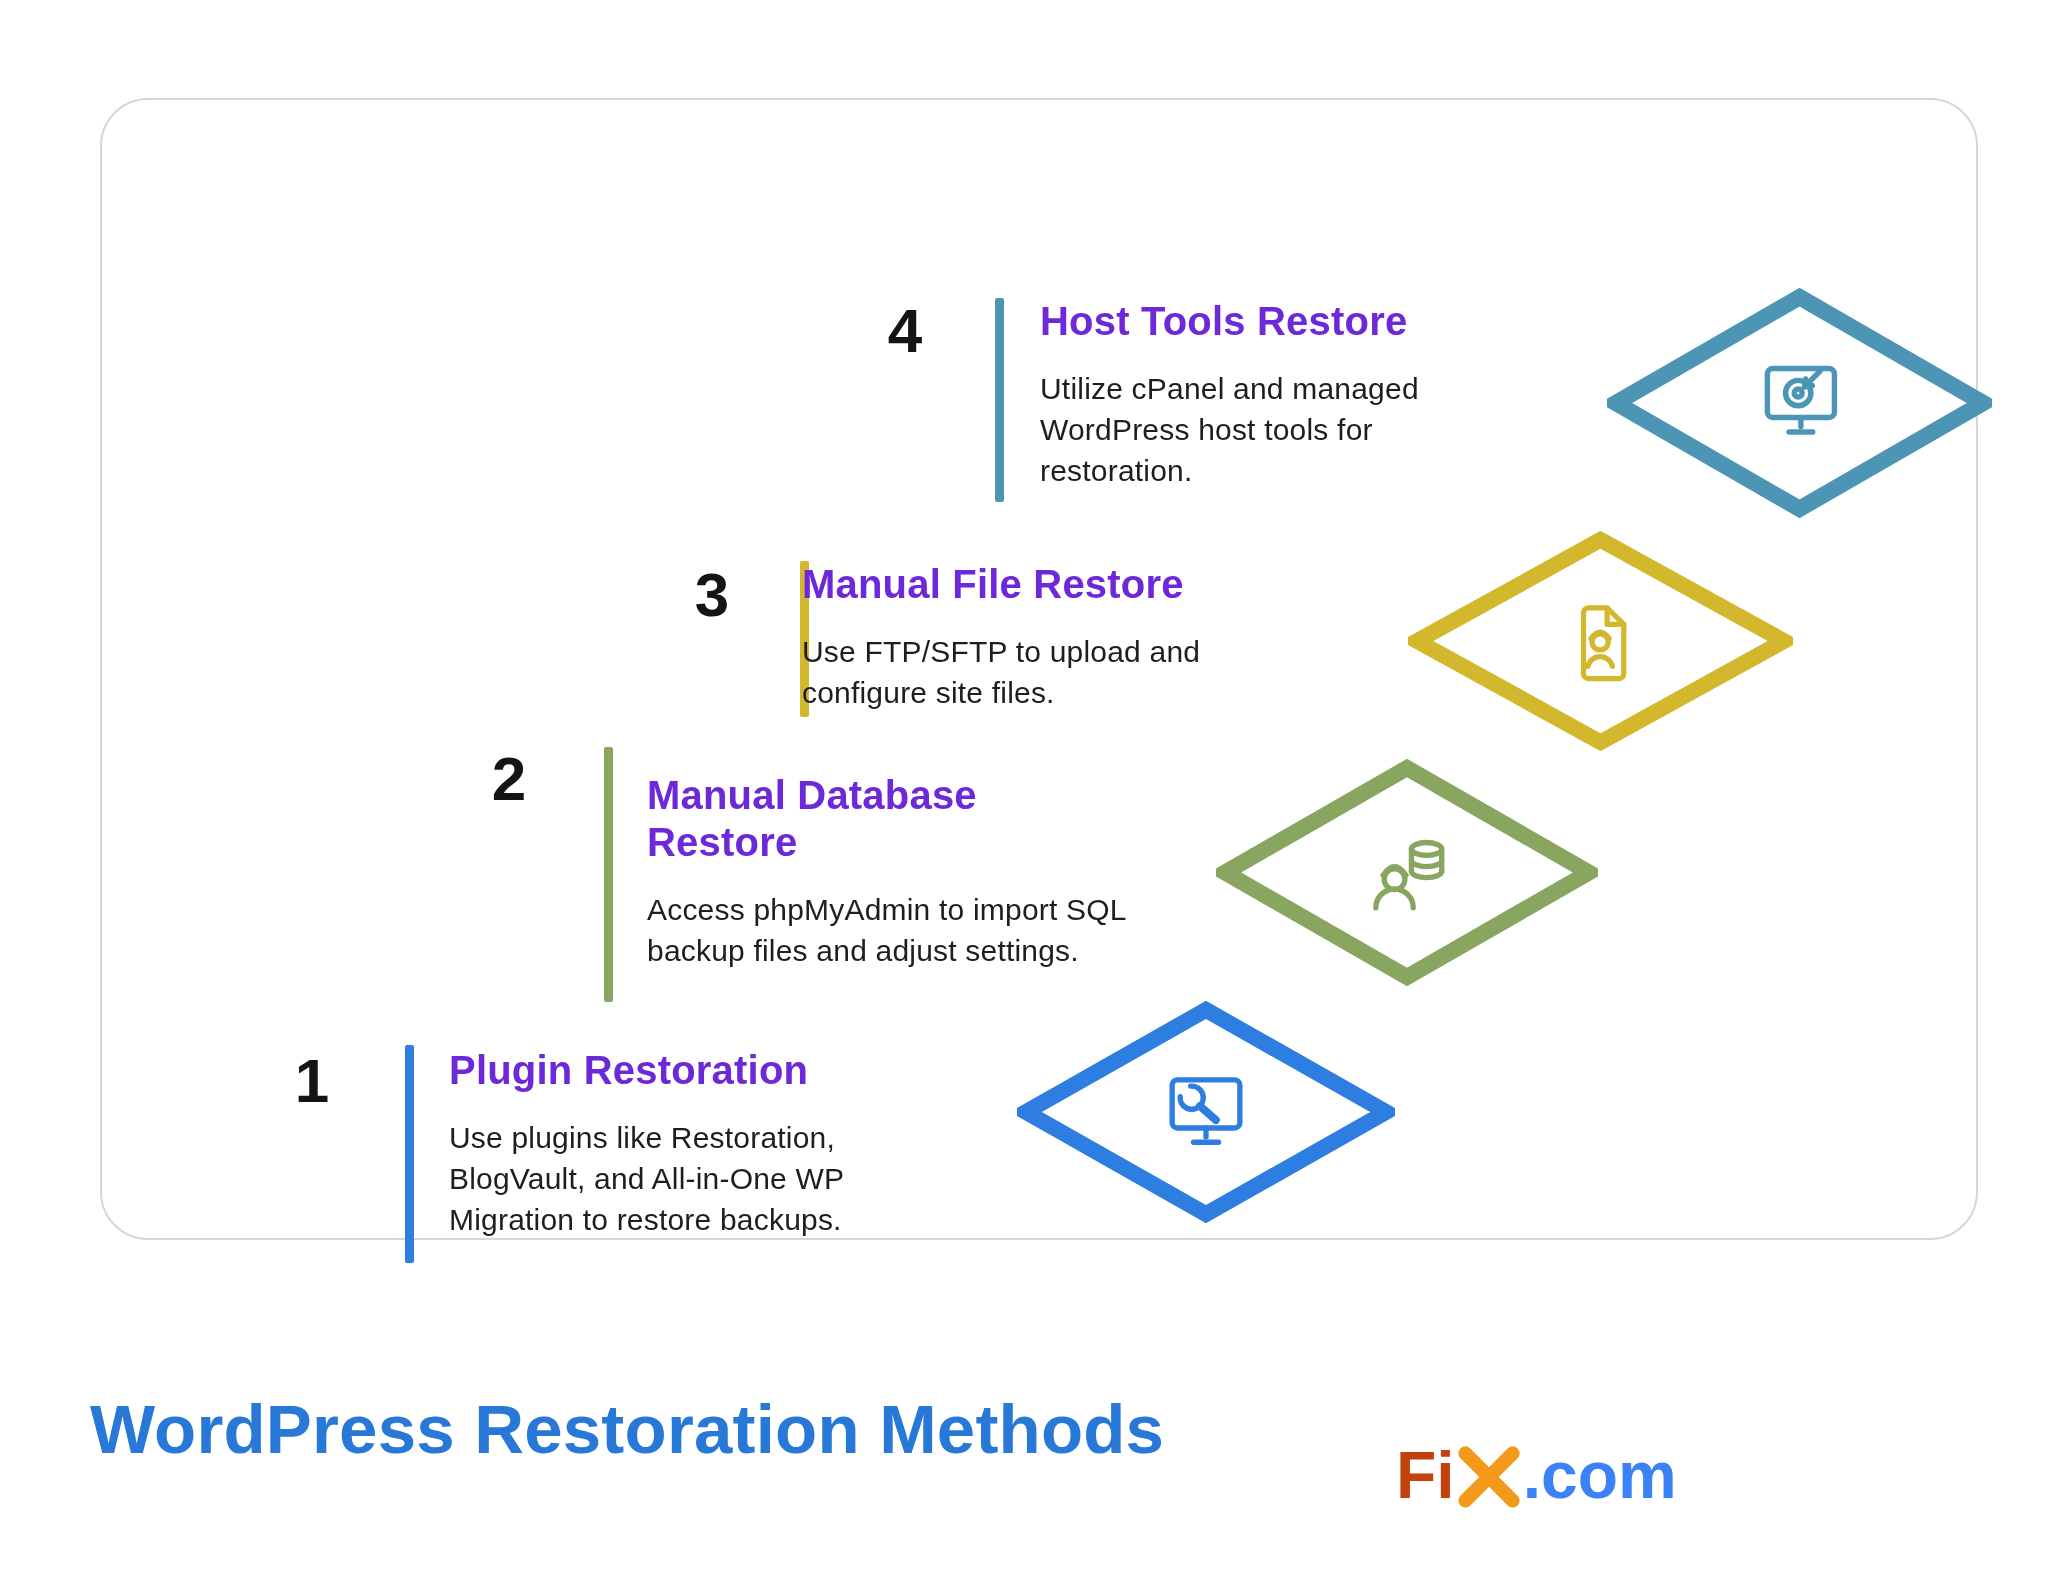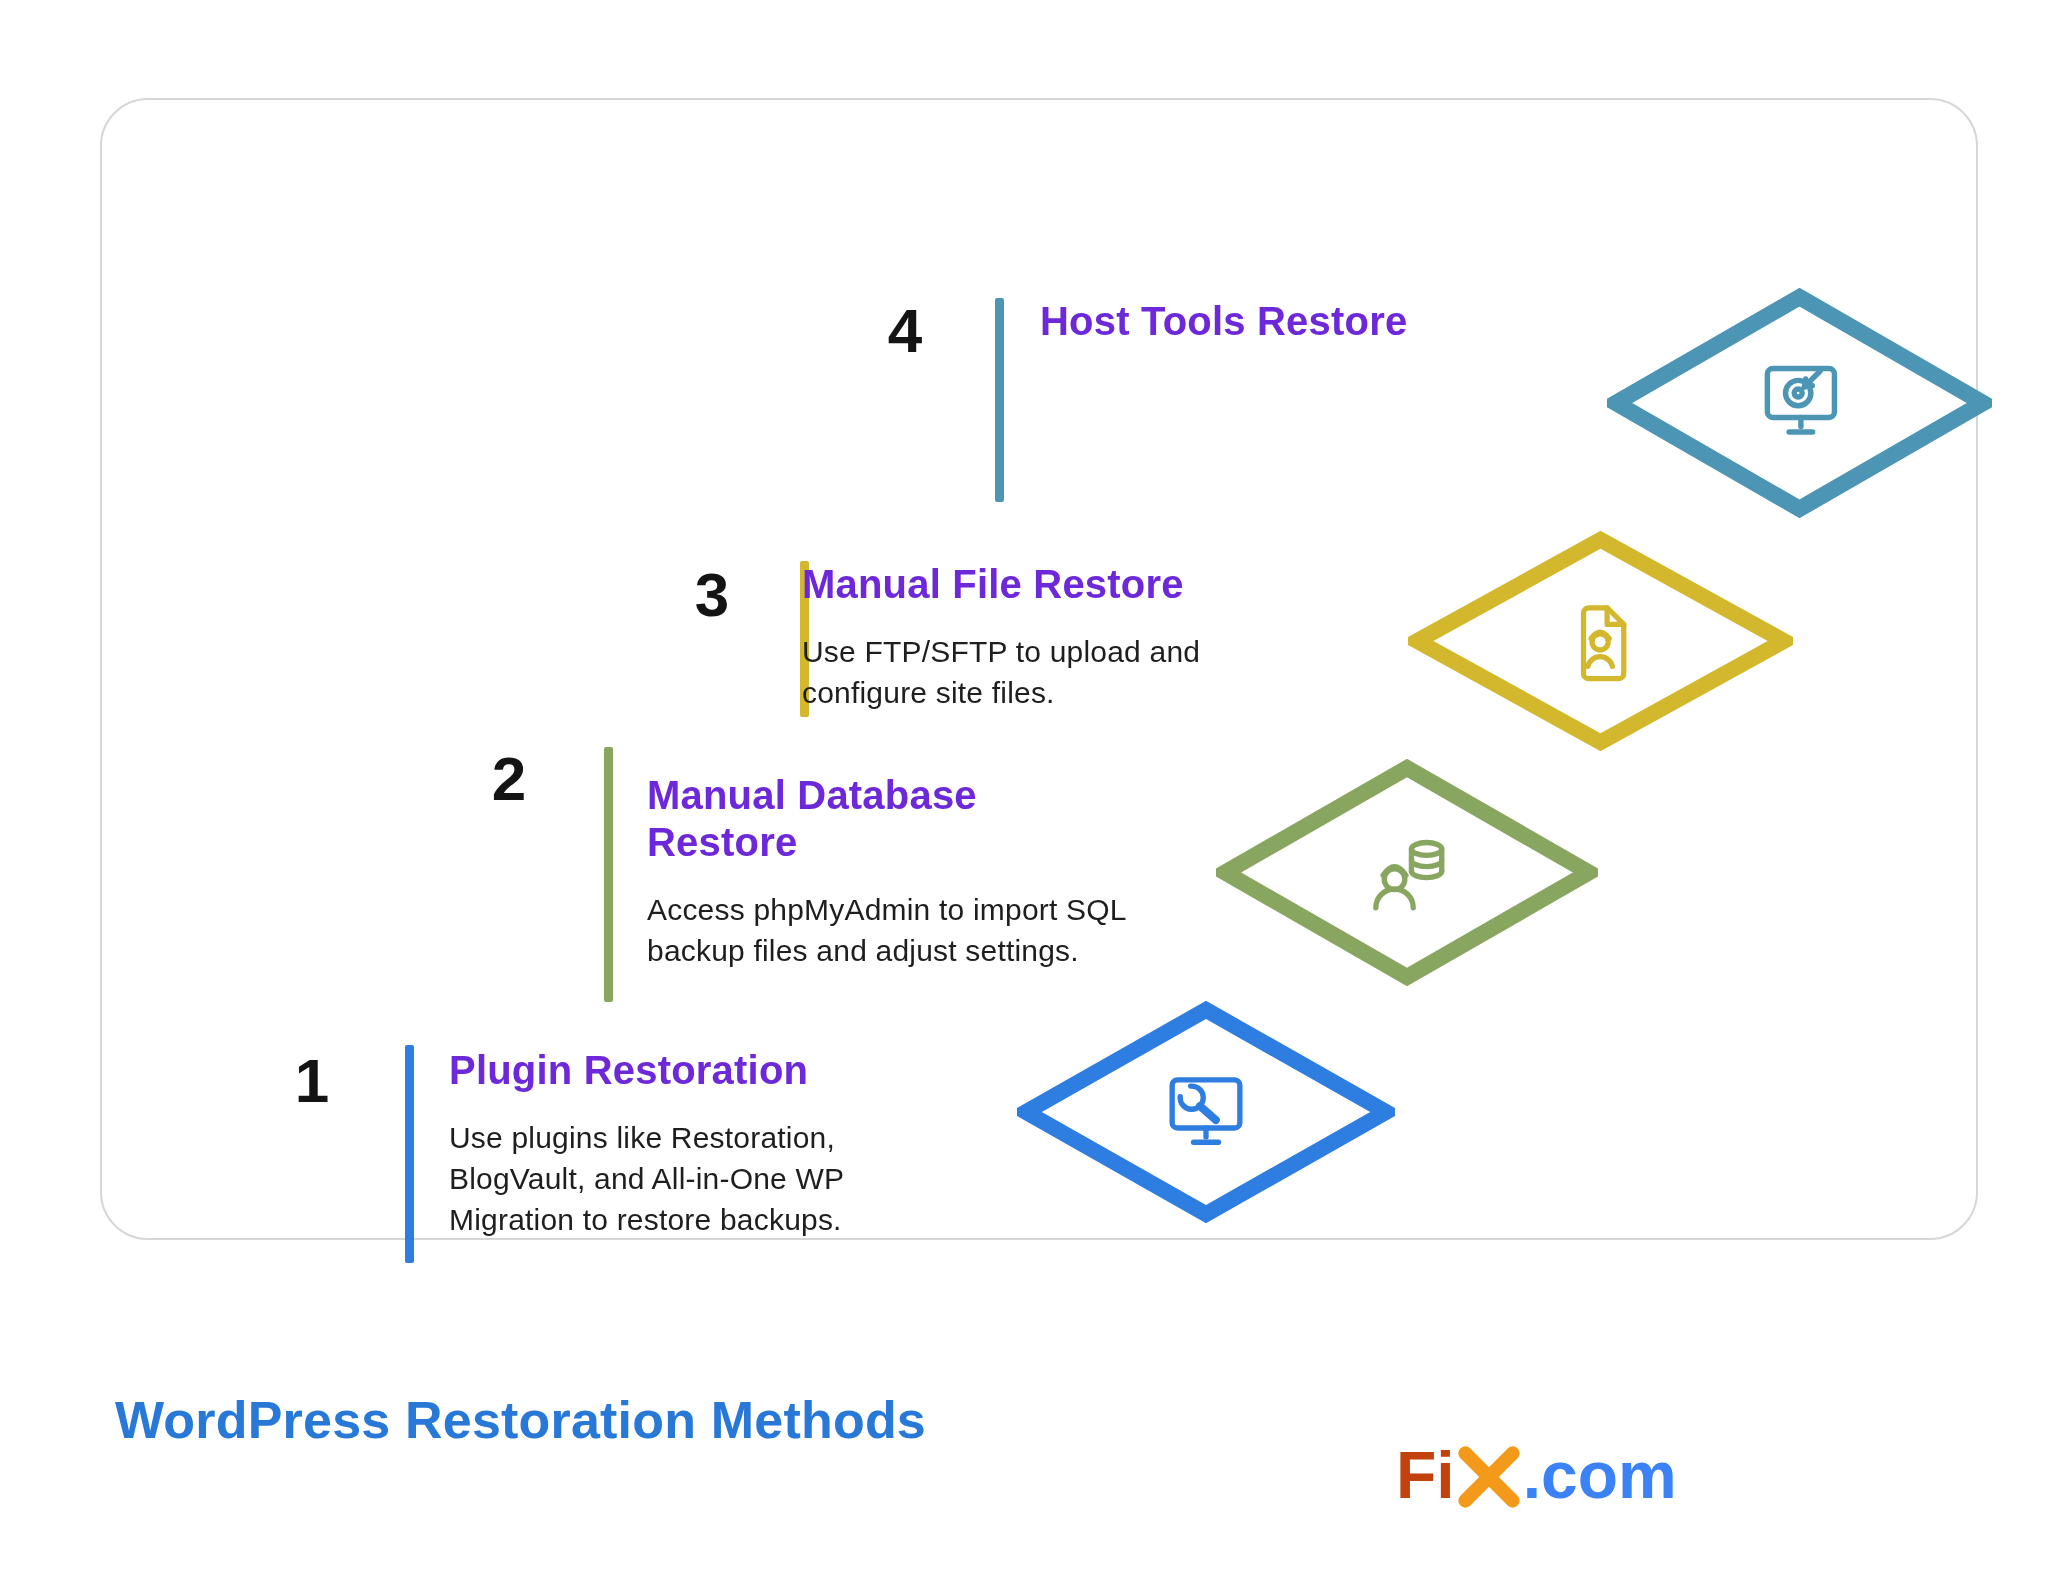--- a/index.html
+++ b/index.html
@@ -48,41 +48,42 @@
   .t2 { left:545px; top:647px; width:480px; }
   .t2 .step-title { max-width:420px;margin-top:25px; }
   .d2 { left:1114px; top:659px; width:382px; height:227px; }
   
   .n1 { left:170px; top:950px; }
   .b1 { left:303px; top:945px; height:218px; }
   .t1 { left:347px; top:947px; width:490px; }
   .d1 { left:915px; top:901px; width:378px; height:222px; }
 
   .footer-title {
-    position:absolute; left:115px; top:1392px;
-    font-size:52px; font-weight:bold; letter-spacing:.2px; line-height:1.1;
+    position:absolute; left:90px; top:1392px;
+    font-size:69px; font-weight:bold; letter-spacing:.2px; line-height:1.1;
   }
   .logo {
     position:absolute; left:1396px; top:1396px;
     display:flex; align-items:flex-end;
   }
   .logo .ltext { font-size:66px; font-weight:bold; line-height:1.05; }
   .logo .lx { width:86px; height:86px; margin:0 -9px; position:relative; top:10px; }
 </style>
 </head>
 <body>
 
 <div class="page">
 
   <div class="card">
 
     <div class="step-number n4">4</div>
     <div class="step-bar b4" style="background-color: rgb(77, 149, 180);"></div>
     <div class="step-text t4">
       <div class="step-title">Host Tools Restore</div>
+      <div class="step-desc">Utilize cPanel and managed WordPress host tools for restoration.</div>
     </div>
     <div class="diamond d4">
       <svg class="dshape" viewBox="0 0 380 225" preserveAspectRatio="none">
         <polygon points="190,9 371,112.5 190,216 9,112.5" fill="#ffffff" stroke-width="16" style="stroke: rgb(77, 149, 180);"></polygon>
       </svg>
       <svg class="icon" width="116" height="116" viewBox="0 0 64 64" fill="none" stroke-width="3" stroke-linecap="round" stroke-linejoin="round" style="stroke: rgb(77, 149, 180);">
         <rect x="14" y="13" width="37" height="27" rx="3"></rect>
         <path d="M32.5 40 v5"></path>
         <path d="M26 48 h13"></path>
         <circle cx="31" cy="26.5" r="7"></circle>

